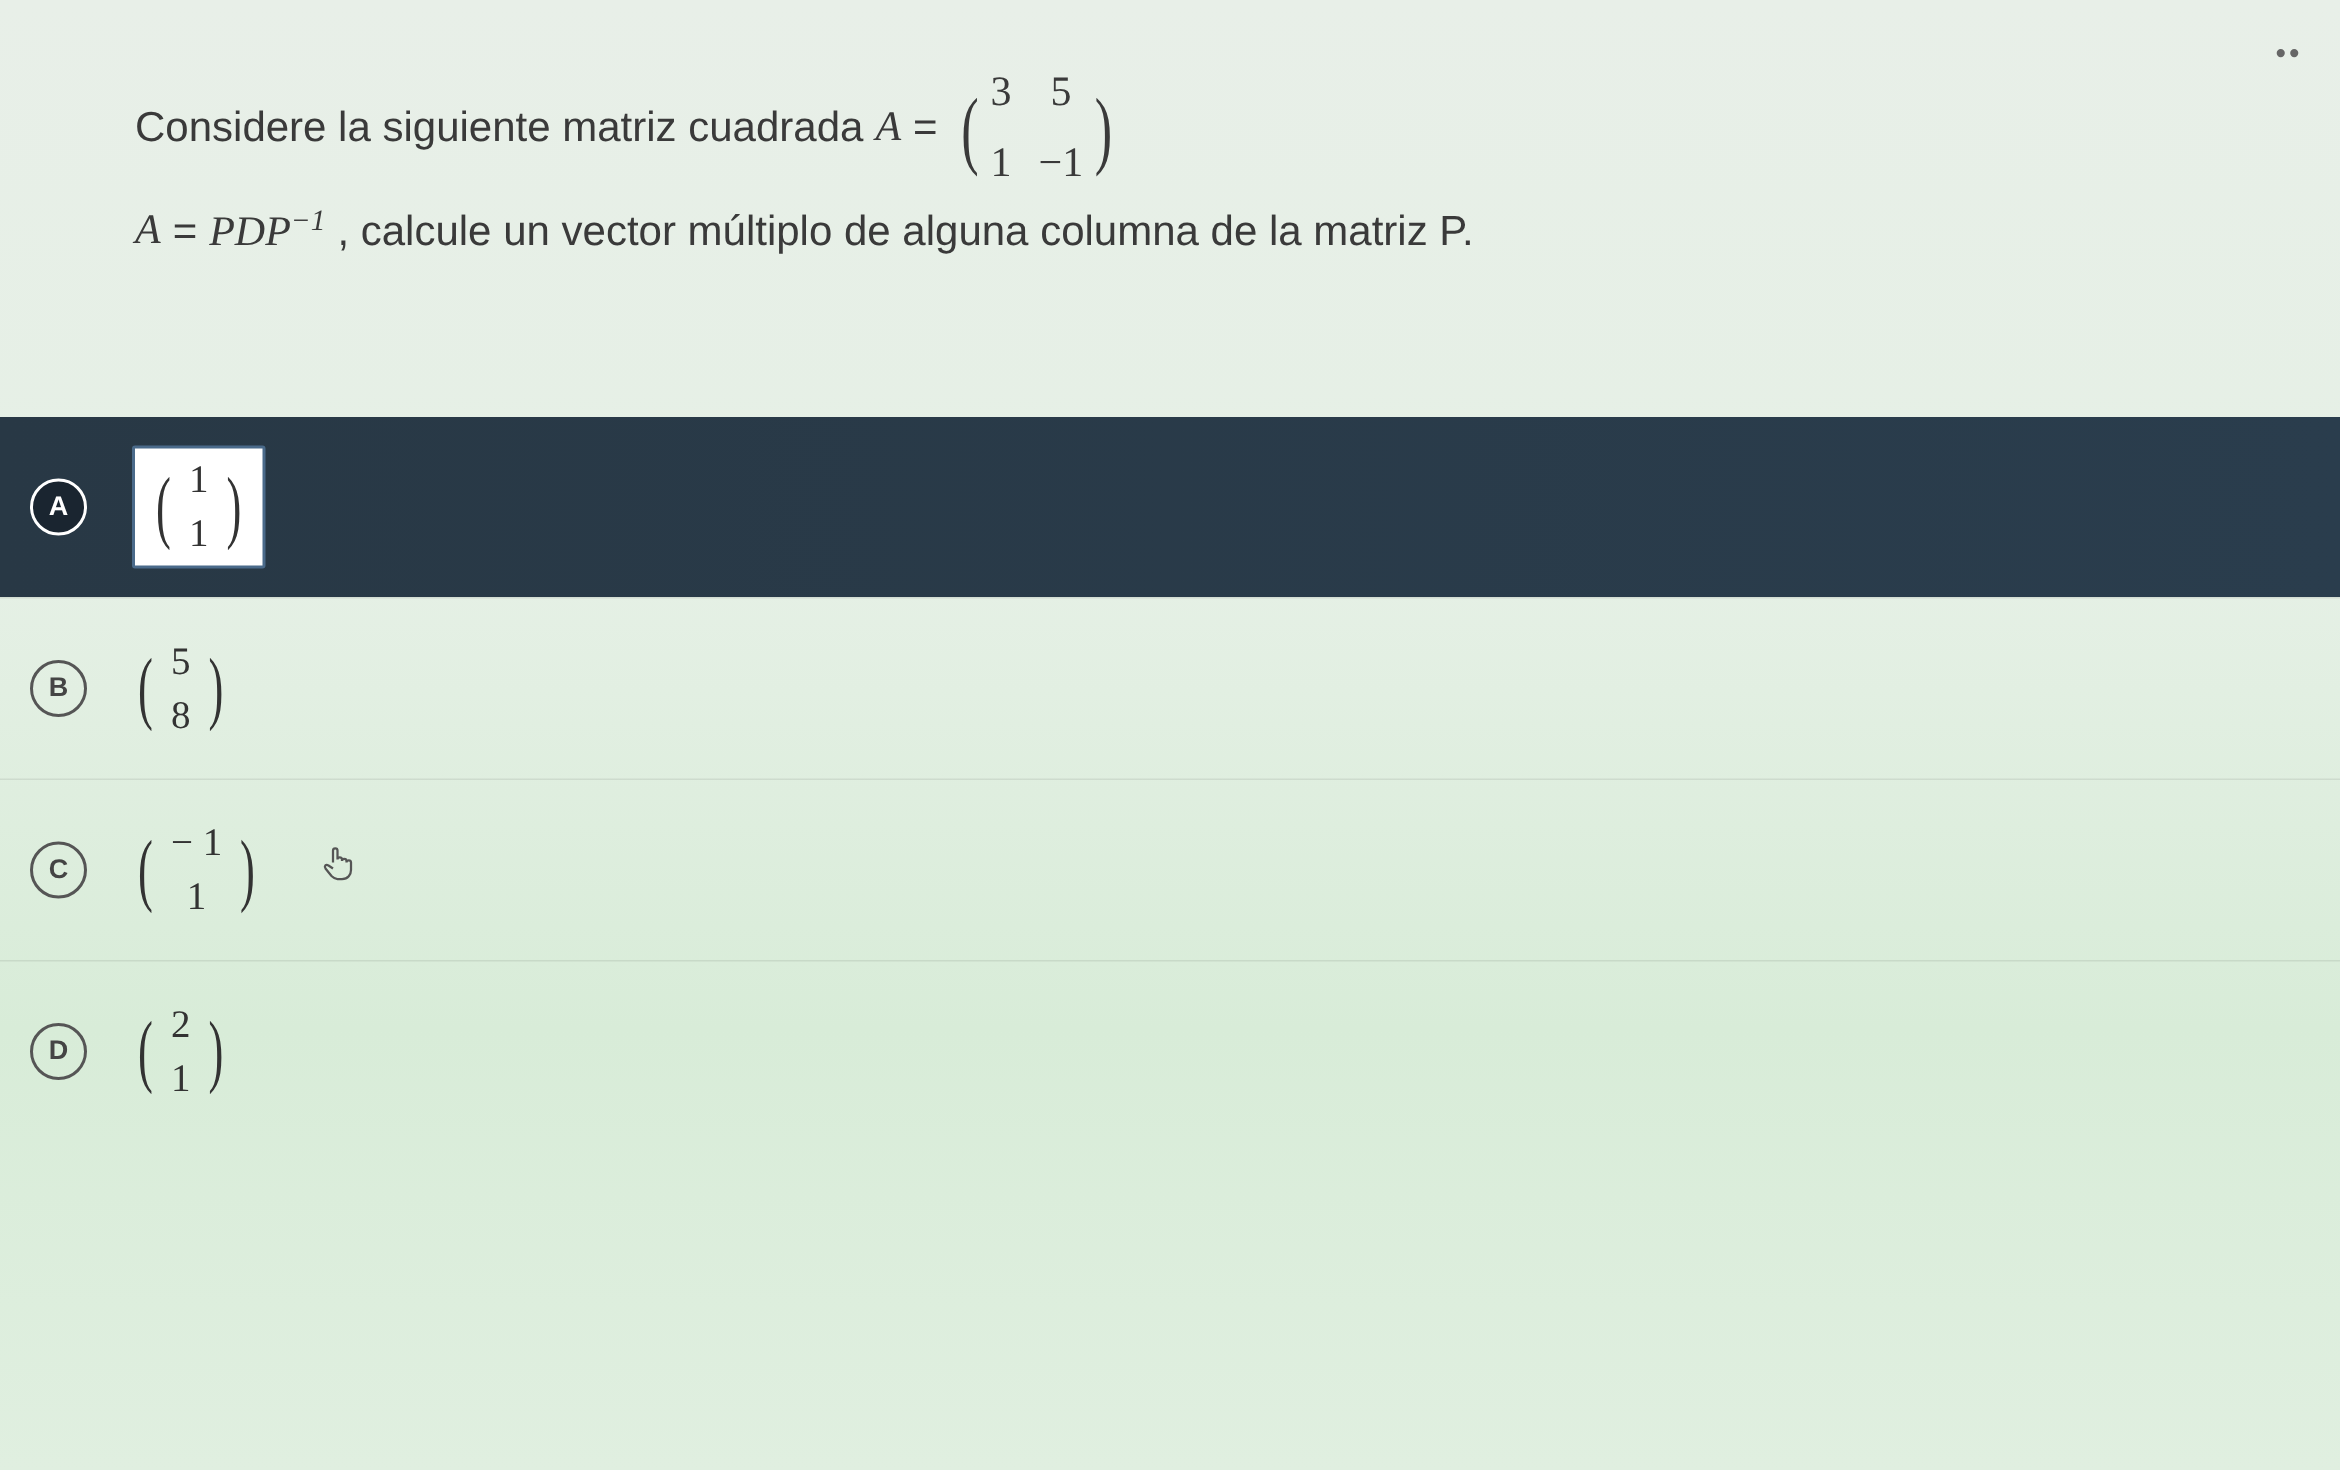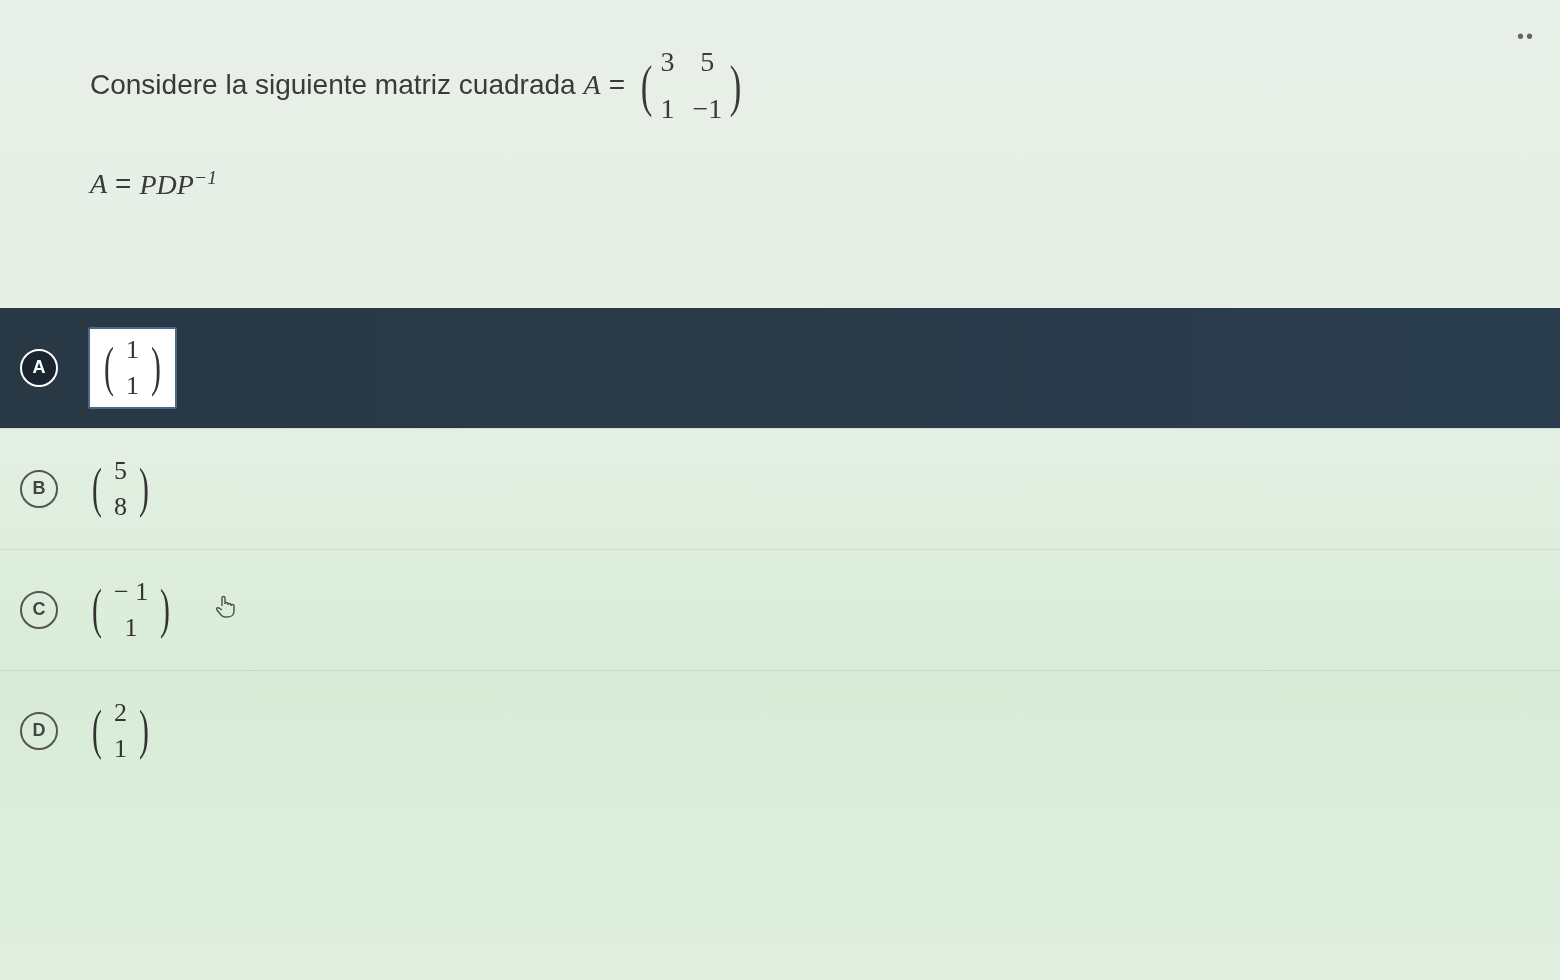--- a/index.html
+++ b/index.html
@@ -15,21 +15,20 @@
       position: relative;
       overflow: hidden;
     }
     .question-area {
       padding: 40px 90px 40px 90px;
       color: #3a3a3a;
       font-size: 28px;
       line-height: 1.6;
     }
     .question-line {
-      margin-bottom: 30px;
       display: flex;
       align-items: center;
       flex-wrap: wrap;
       gap: 8px;
     }
     .question-line2 {
       margin-bottom: 20px;
     }
     .italic {
       font-style: italic;
@@ -157,20 +156,21 @@
         <span>1</span>
         <span>−1</span>
       </span>
       <span class="matrix-paren-right">)</span>
     </span>
   </div>
   <div class="question-line question-line2">
     <span class="italic">A</span>
     <span> = </span>
     <span class="italic"><span>PDP</span><span class="sup">−1</span></span>
+    <span>, calcule un vector múltiplo de alguna columna de la matriz P.</span>
   </div>
 </div>
 
 <div class="options-area">
 
   <div class="option-row selected">
     <div class="option-badge">A</div>
     <div class="option-vector-box">
       <span class="option-vector">
         <span class="vec-paren-left">(</span>

